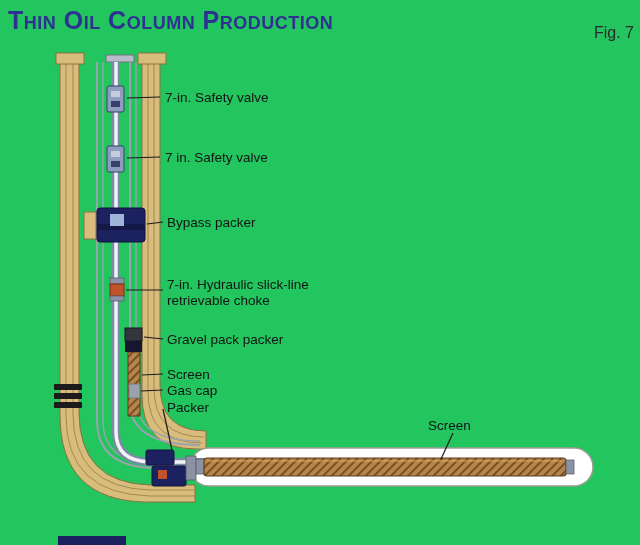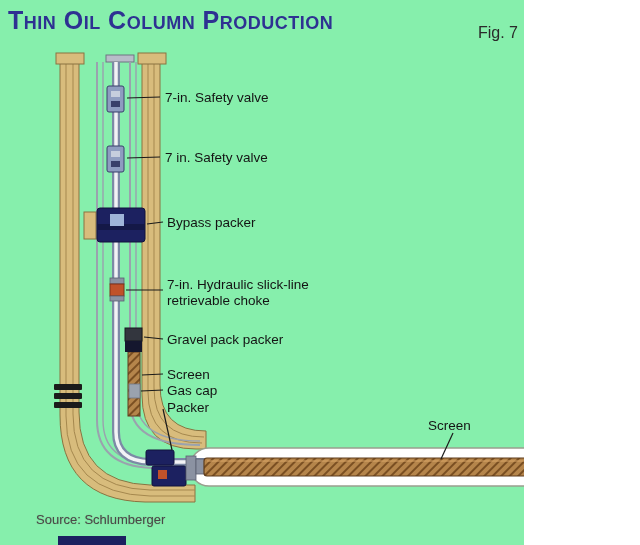--- a/index.html
+++ b/index.html
@@ -1,21 +1,21 @@
 <!DOCTYPE html>
 <html><head>
 <meta charset="utf-8">
 <style>
   * { margin: 0; padding: 0; box-sizing: border-box; }
   body { background: #ffffff; }
   .canvas {
     position: relative;
-    width: 524px;
+    width: 640px;
     height: 545px;
-    background: #86efac;
+    background: #22c55e;
     font-family: "Liberation Sans", sans-serif;
     overflow: hidden;
   }
   .title {
     position: absolute;
     left: 8px;
     top: 6px;
     font-size: 25px;
     font-weight: bold;
     font-variant: small-caps;
@@ -155,15 +155,14 @@
     <text class="lbl" x="167" y="227">Bypass packer</text>
     <text class="lbl" x="167" y="289">7-in. Hydraulic slick-line</text>
     <text class="lbl" x="167" y="305">retrievable choke</text>
     <text class="lbl" x="167" y="344">Gravel pack packer</text>
     <text class="lbl" x="167" y="379">Screen</text>
     <text class="lbl" x="167" y="395">Gas cap</text>
     <text class="lbl" x="167" y="412">Packer</text>
     <text class="lbl" x="428" y="430">Screen</text>
   </svg>
 
-  <div class="source">Source: Schlumberger</div>
   <div class="cropped-bar"></div>
 </div>
 
 </body></html>

